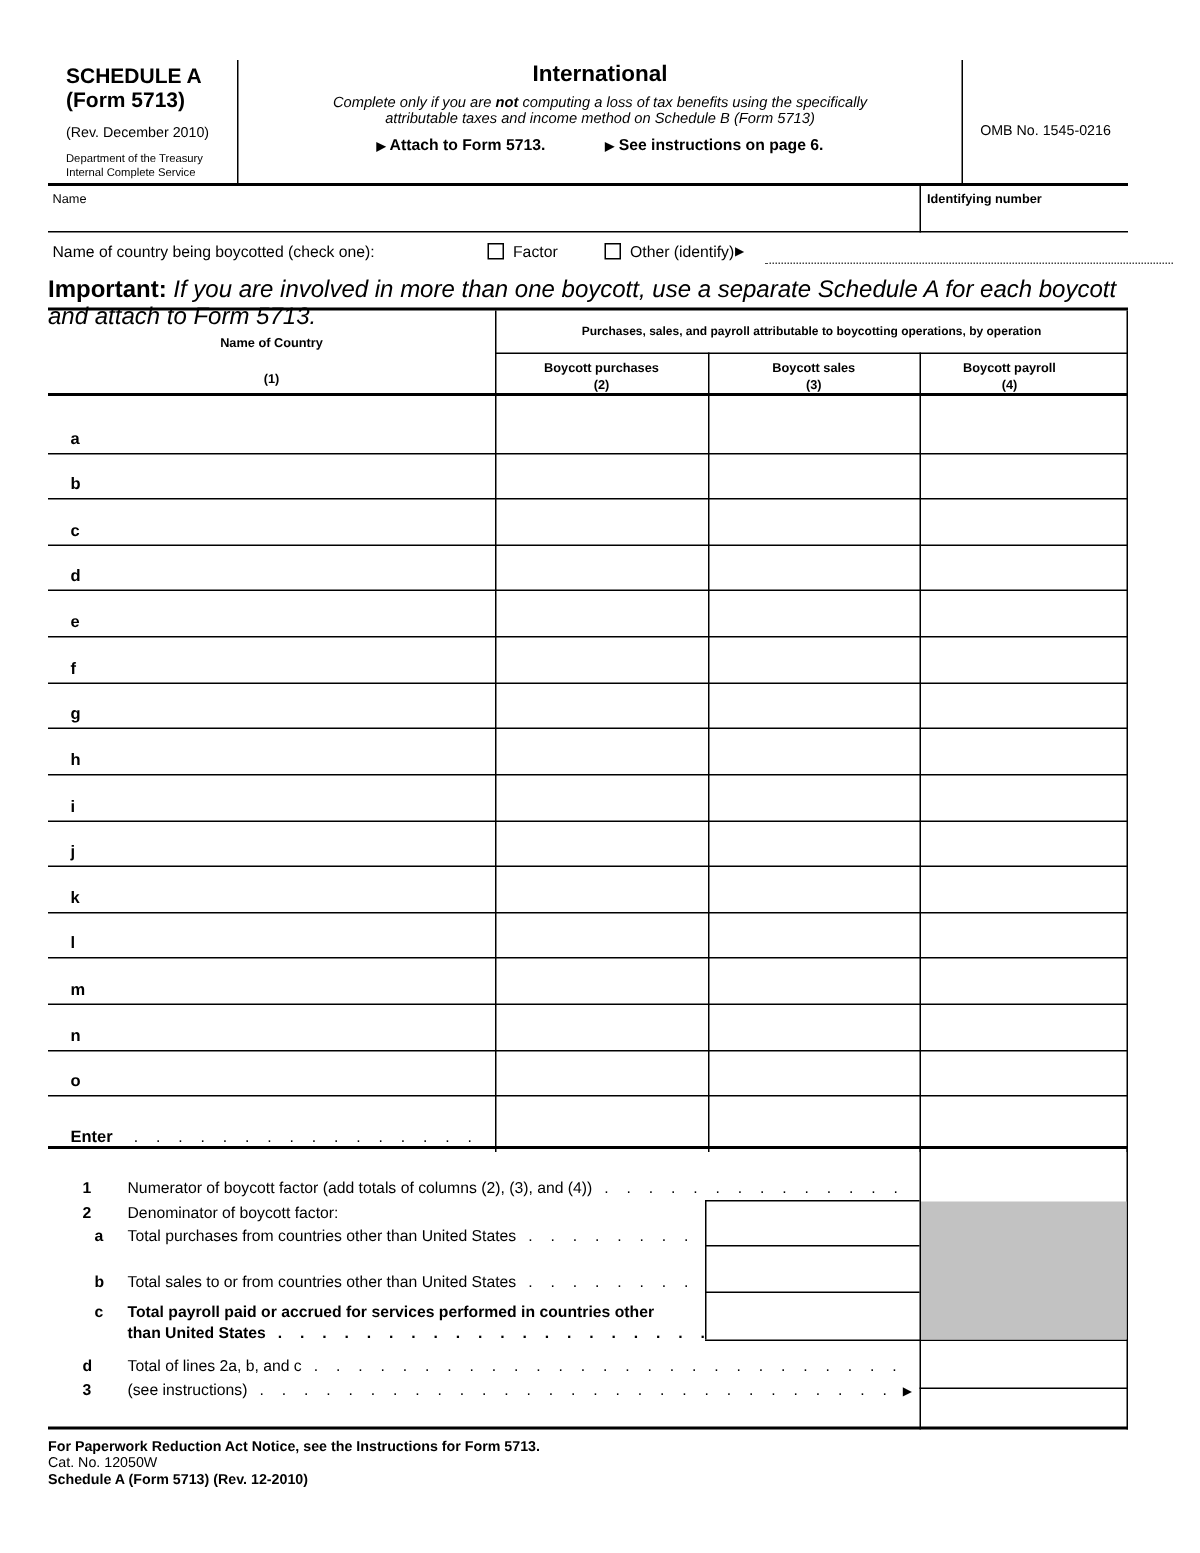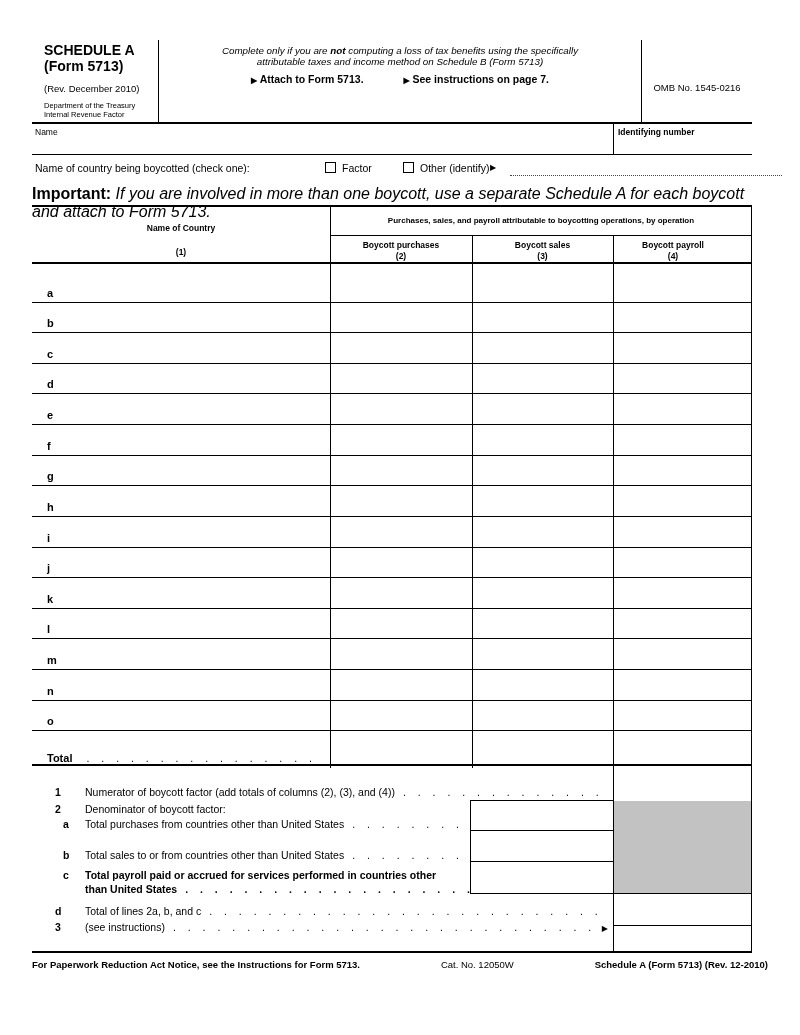--- a/index.html
+++ b/index.html
@@ -51,42 +51,43 @@
   .leader { flex:1; overflow:hidden; white-space:nowrap; letter-spacing:4.5px; font-size:10.5px; }
 
   
   #bsec { position:absolute; left:32px; top:766px; width:720px; height:187px; border-bottom:2.5px solid #000; font-size:10.5px; }
   .fline { position:absolute; display:flex; align-items:baseline; line-height:13.5px; }
   .fnum { flex:none; font-weight:bold; }
   .gray-box { position:absolute; left:582px; top:35px; width:137px; height:92px; background:#c2c2c2; }
   .entry { position:absolute; background:transparent; }
 
   
-  #footer { position:absolute; left:32px; top:959px; width:736px; display:flex; justify-content:space-between; align-items:baseline; font-size:9.5px; }
+  #footer { position:absolute; left:32px; top:959px; width:736px; display:flex; justify-content:space-between; align-items:baseline; font-size:9.5px;flex-direction:column; }
 </style>
 </head>
 <body>
 
 <div id="header">
   <div id="hdr-left">
     <div class="sched" style="position:absolute;left:12px;top:2px;">SCHEDULE A</div>
     <div class="sched" style="position:absolute;left:12px;top:18px;">(Form 5713)</div>
     <div class="rev" style="position:absolute;left:12px;top:43px;">(Rev. December 2010)</div>
     <div class="dept" style="position:absolute;left:12px;top:61px;">Department of the Treasury</div>
-    <div class="dept" style="position:absolute;left:12px;top:70px;">Internal Revenue Factor</div>
+    <div class="dept" style="position:absolute;left:12px;top:70px;">Internal Complete Service</div>
   </div>
   <div id="hdr-center">
+    <div class="title" style="margin-top:1px;">International</div>
     <div class="subtitle" style="margin-top:5px;"><span>Complete only if you are </span><span class="b">not</span><span> computing a loss of tax benefits using the specifically</span></div>
     <div class="subtitle">attributable taxes and income method on Schedule B (Form 5713)</div>
     <div class="attach-row">
       <span class="arr">▶</span>
       <span>Attach to Form 5713.</span>
       <span class="gap"></span>
       <span class="arr">▶</span>
-      <span>See instructions on page 7.</span>
+      <span>See instructions on page 6.</span>
     </div>
   </div>
   <div id="hdr-right">
     <div style="position:absolute;left:0;right:0;top:42px;font-size:9.5px;">OMB No. 1545-0216</div>
   </div>
 </div>
 
 <div id="identity">
   <div class="small-label" style="position:absolute;left:3px;top:3px;">Name</div>
   <div class="entry" style="left:0;top:12px;width:580px;height:18px;"></div>
@@ -233,21 +234,21 @@
         <div class="trow">
     <span class="row-letter">o</span>
     <div class="cell c1"></div>
     <div class="cell c2"></div>
     <div class="cell c3"></div>
     <div class="cell c4"></div>
   </div>
       </div>
     <div id="total-row">
       <div id="total-flex">
-        <span class="b" style="font-size:11px;">Total</span>
+        <span class="b" style="font-size:11px;">Enter</span>
         <span class="leader" style="margin-left:14px;">. . . . . . . . . . . . . . . . . . . . . . . . . . . . . . . . . . . . . . . . . . . . . . . . . . . . . . . . . . . . . . . . . . . . . . . .</span>
       </div>
       <div class="cell c2"></div>
       <div class="cell c3"></div>
       <div class="cell c4"></div>
     </div>
   </div>
 
   <div class="vline" style="left:298px;top:0;height:561px;"></div>
   <div class="vline" style="left:440px;top:28px;height:533px;"></div>

